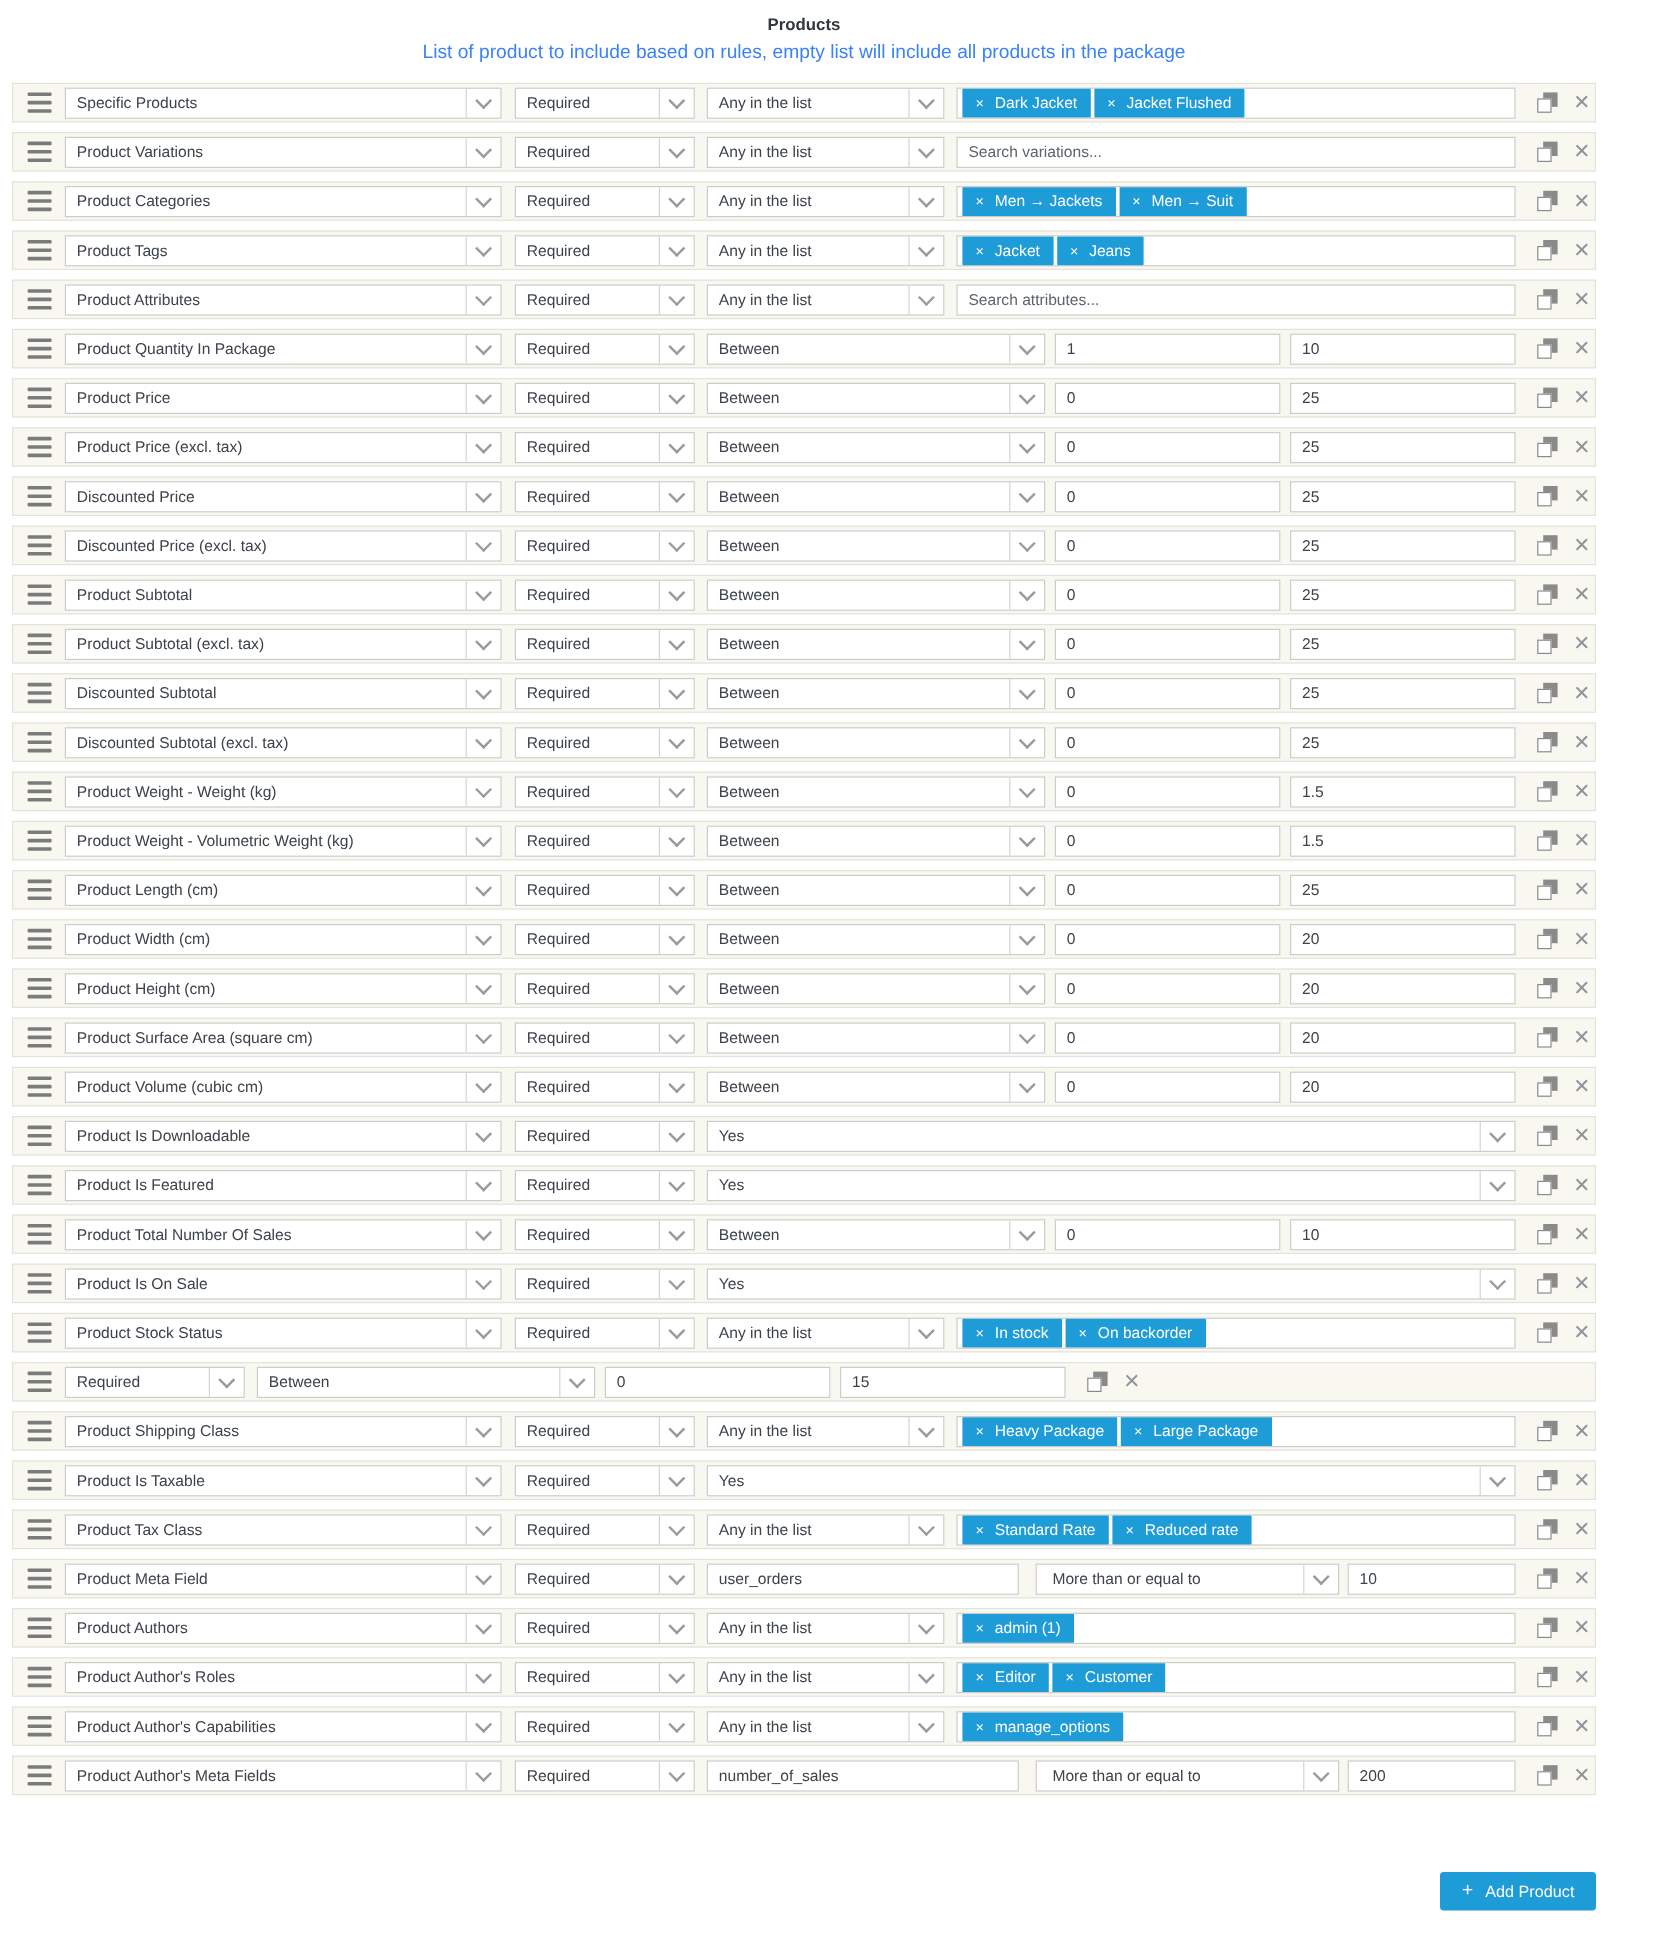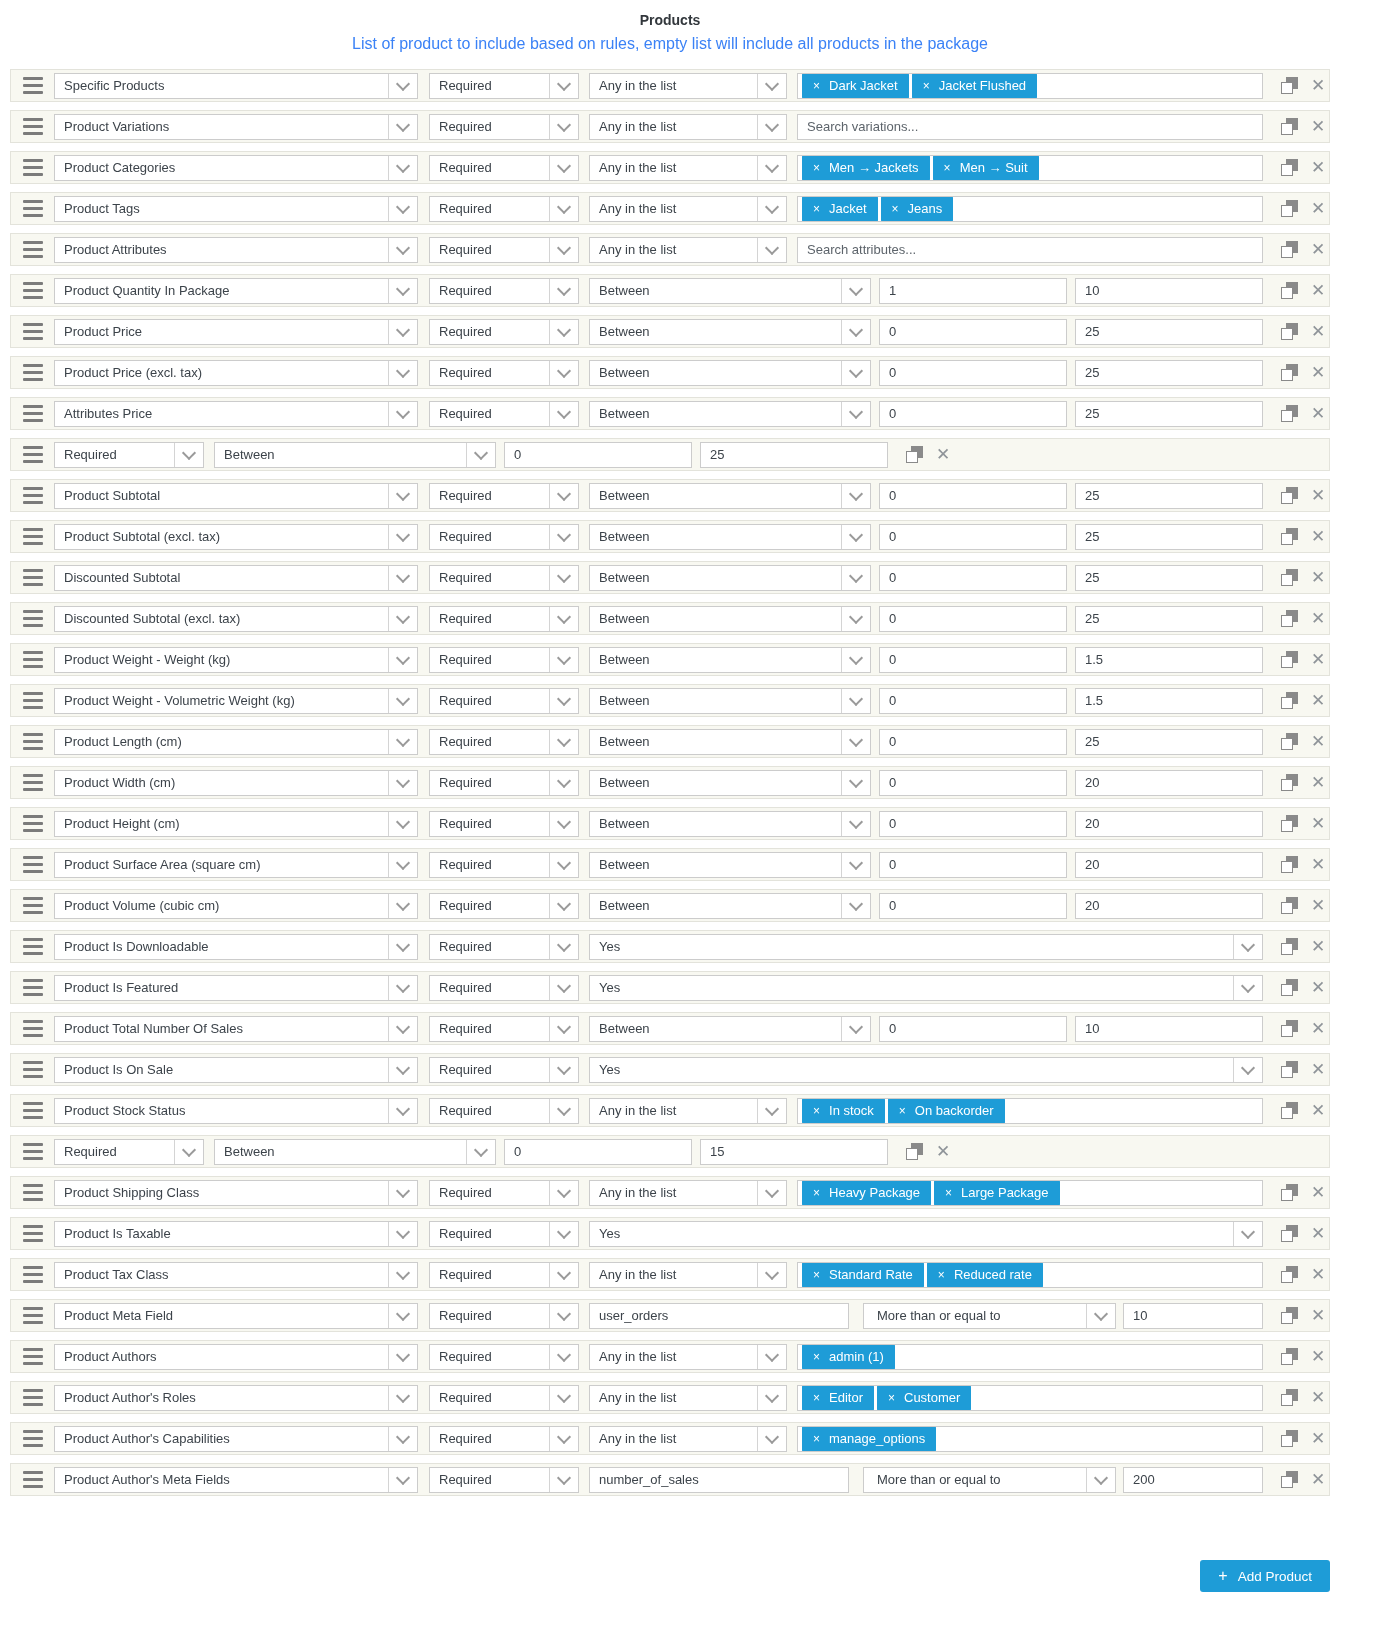--- a/index.html
+++ b/index.html
@@ -342,21 +342,21 @@
           <span class="icon-x">✕</span>
         </div>
       </div>
       <div class="row">
         <span class="drag">
           <i></i>
           <i></i>
           <i></i>
         </span>
         <div class="sel field-sel">
-          <span class="sel-label">Attributes Price</span>
+          <span class="sel-label">Discounted Price</span>
           <span class="chev"></span>
         </div>
         <div class="sel req-sel">
           <span class="sel-label">Required</span>
           <span class="chev"></span>
         </div>
         <div class="mid">
           <div class="sel cond-sel wide">
             <span class="sel-label">Between</span>
             <span class="chev"></span>
@@ -368,20 +368,24 @@
           <span class="icon-copy"></span>
           <span class="icon-x">✕</span>
         </div>
       </div>
       <div class="row">
         <span class="drag">
           <i></i>
           <i></i>
           <i></i>
         </span>
+        <div class="sel field-sel">
+          <span class="sel-label">Discounted Price (excl. tax)</span>
+          <span class="chev"></span>
+        </div>
         <div class="sel req-sel">
           <span class="sel-label">Required</span>
           <span class="chev"></span>
         </div>
         <div class="mid">
           <div class="sel cond-sel wide">
             <span class="sel-label">Between</span>
             <span class="chev"></span>
           </div>
           <div class="numbox">0</div>

